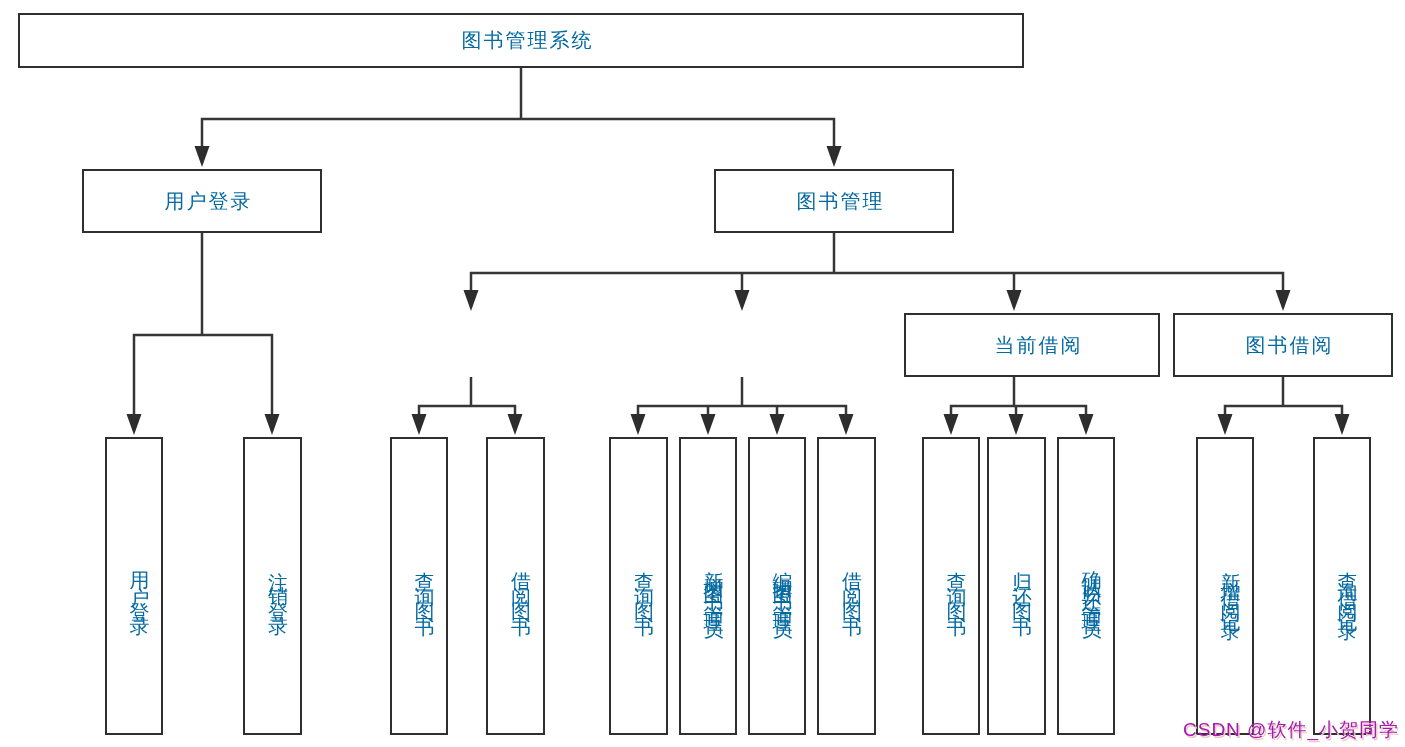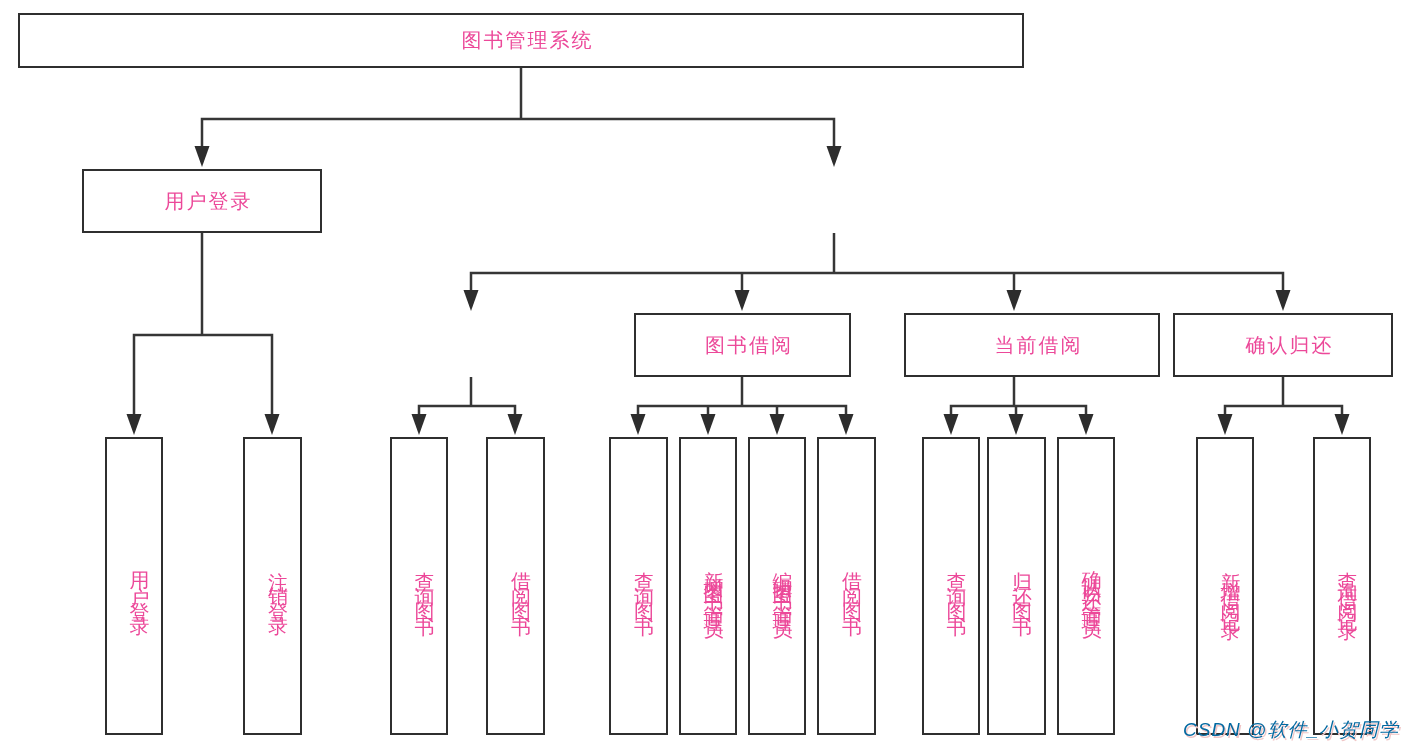--- a/index.html
+++ b/index.html
@@ -14,21 +14,21 @@
   .wires {
     position: absolute;
     left: 0; top: 0;
     width: 1405px; height: 747px;
   }
   .node {
     position: absolute;
     box-sizing: border-box;
     background: #ffffff;
     border: 2.5px solid #2f2f2f;
-    color: #ec4899;
+    color: #0369a1;
     display: flex;
     align-items: center;
     justify-content: center;
     font-size: 20px;
     letter-spacing: 2px;
     white-space: nowrap;
     z-index: 2;
     padding-left: 13px;
   }
   .root-node { font-size: 20px; }
@@ -39,26 +39,25 @@
     font-size: 20px;
   }
   .ls4 { letter-spacing: 15px; }
   .ls6 { letter-spacing: 10px; }
   .ls9 { letter-spacing: 7px; }
   .watermark {
     position: absolute;
     left: 1183px;
     top: 717px;
     font-size: 19px;
-    color: #0369a1;
+    color: #a21caf;
     letter-spacing: 1px;
     text-shadow: 1.5px 1.5px 0 #f0c6c6;
     z-index: 3;
     white-space: nowrap;
-    font-style: italic;
   }
 </style>
 </head>
 <body>
 
 <div class="canvas">
 
   <svg class="wires" viewBox="0 0 1405 747" xmlns="http://www.w3.org/2000/svg">
     <g stroke="#363636" stroke-width="2.5" fill="none">
 
@@ -107,24 +106,24 @@
       <polygon points="1008.5,414 1023.5,414 1016,435"></polygon>
       <polygon points="1078.5,414 1093.5,414 1086,435"></polygon>
       <polygon points="1217.5,414 1232.5,414 1225,435"></polygon>
       <polygon points="1334.5,414 1349.5,414 1342,435"></polygon>
     </g>
   </svg>
 
   <div class="node root-node" style="left:18px;top:13px;width:1006px;height:55px">图书管理系统</div>
 
   <div class="node" style="left:82px;top:169px;width:240px;height:64px">用户登录</div>
+  <div class="node" style="left:714px;top:169px;width:240px;height:64px">图书管理</div>
 
-  <div class="node" style="left:634px;top:313px;width:217px;height:64px">图书借阅</div>
   <div class="node" style="left:904px;top:313px;width:256px;height:64px">当前借阅</div>
-  <div class="node" style="left:1173px;top:313px;width:220px;height:64px">确认归还</div>
+  <div class="node" style="left:1173px;top:313px;width:220px;height:64px">图书借阅</div>
 
   <div class="node leaf ls4" style="left:105px;top:437px;width:58px;height:298px">用户登录</div>
   <div class="node leaf ls4" style="left:243px;top:437px;width:59px;height:298px">注销登录</div>
 
   <div class="node leaf ls4" style="left:390px;top:437px;width:58px;height:298px">查询图书</div>
   <div class="node leaf ls4" style="left:486px;top:437px;width:59px;height:298px">借阅图书</div>
 
   <div class="node leaf ls4" style="left:609px;top:437px;width:59px;height:298px">查询图书</div>
   <div class="node leaf ls9" style="left:679px;top:437px;width:58px;height:298px">新增图书（管理员）</div>
   <div class="node leaf ls9" style="left:748px;top:437px;width:58px;height:298px">编辑图书（管理员）</div>

